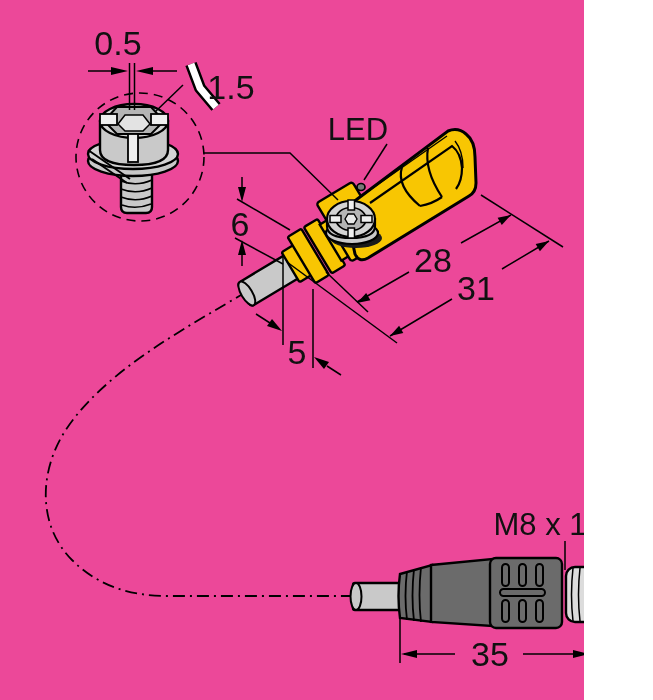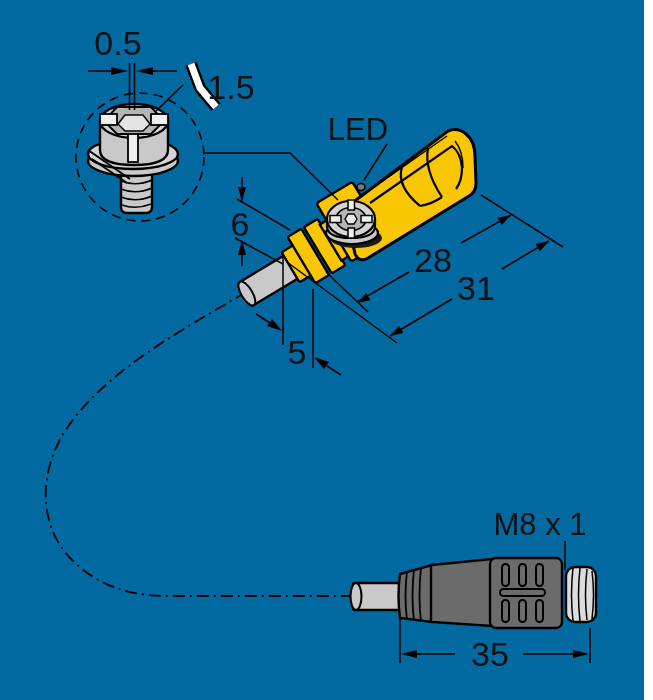--- a/index.html
+++ b/index.html
@@ -1,16 +1,16 @@
 <!DOCTYPE html>
 <html><head>
 <meta charset="utf-8">
 <style>
   html,body{margin:0;padding:0;background:#fff;}
-  .stage{width:644px;height:700px;position:relative;background:#0369a1;overflow:hidden;}
+  .stage{width:584px;height:700px;position:relative;background:#ec4899;overflow:hidden;}
   text{font-family:"Liberation Sans", sans-serif;fill:#111;}
   .dim{font-size:34px;}
   .cap{font-size:31px;}
   .thin{stroke:#000;stroke-width:1.5;fill:none;}
   .edge{stroke:#000;fill:none;}
 </style>
 </head>
 <body>
 
 <div class="stage">

